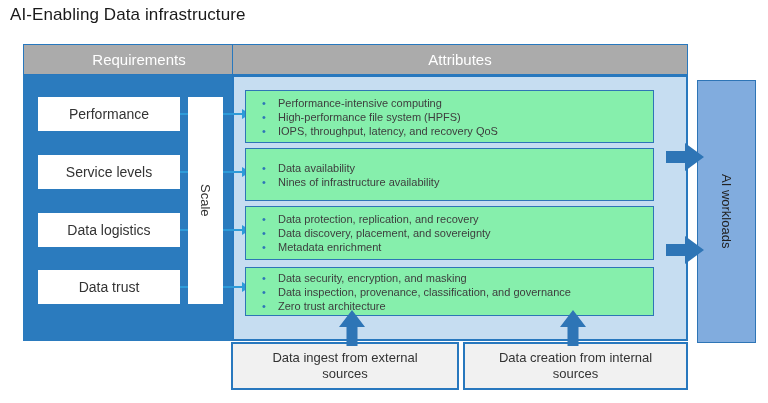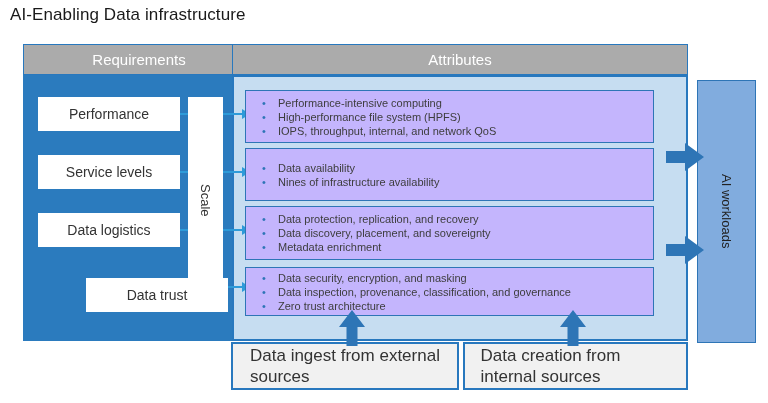--- a/index.html
+++ b/index.html
@@ -56,21 +56,21 @@
     position: absolute;
     left: 38px; width: 142px; height: 34px;
     background: #ffffff;
     display: flex; align-items: center; justify-content: center;
     font-size: 14px; color: #333333;
     z-index: 2;
   }
   .req-1 { top: 97px; }
   .req-2 { top: 155px; }
   .req-3 { top: 213px; }
-  .req-4 { top: 278px; margin-left: 48px; }
+  .req-4 { top: 270px; }
 
   
   .scale-box {
     position: absolute;
     left: 188px; top: 97px; width: 35px; height: 207px;
     background: #ffffff;
     display: flex; align-items: center; justify-content: center;
     z-index: 2;
   }
   .vtext {
@@ -97,21 +97,21 @@
   }
   .conn-1 { top: 113px; }
   .conn-2 { top: 171px; }
   .conn-3 { top: 229px; }
   .conn-4 { top: 286px; }
 
   
   .attr-box {
     position: absolute;
     left: 245px; width: 409px;
-    background: #c4b5fd;
+    background: #86efac;
     border: 1.5px solid #2E75B6;
     display: flex; align-items: center;
     z-index: 1;
   }
   .attr-box ul { list-style: none; padding-left: 10px; }
   .attr-box li {
     position: relative;
     padding-left: 22px;
     font-size: 11px;
     line-height: 14px;
@@ -148,21 +148,22 @@
   }
   .ai-box .vtext { font-size: 13px; color: #222222; }
 
   
   .src-box {
     position: absolute;
     top: 342px; height: 48px;
     background: #F1F1F1;
     border: 2px solid #2878BE;
     display: flex; align-items: center; justify-content: center;
-    font-size: 17px; color: #333333;
+    text-align: center;
+    font-size: 13px; color: #333333;
     line-height: 1.25;
     z-index: 2;
   }
   .src-1 { left: 231px; width: 228px; }
   .src-2 { left: 463px; width: 225px; }
   .src-box span { display: block; width: 190px; }
 </style>
 </head>
 <body>
 
@@ -199,21 +200,21 @@
   <div class="connector conn-4"></div>
 
   <div class="scale-box">
     <span class="vtext">Scale</span>
   </div>
 
   <div class="attr-box abox-1">
     <ul>
       <li>Performance-intensive computing</li>
       <li>High-performance file system (HPFS)</li>
-      <li>IOPS, throughput, internal, and network QoS</li>
+      <li>IOPS, throughput, latency, and recovery QoS</li>
     </ul>
   </div>
   <div class="attr-box abox-2">
     <ul>
       <li>Data availability</li>
       <li>Nines of infrastructure availability</li>
     </ul>
   </div>
   <div class="attr-box abox-3">
     <ul>

